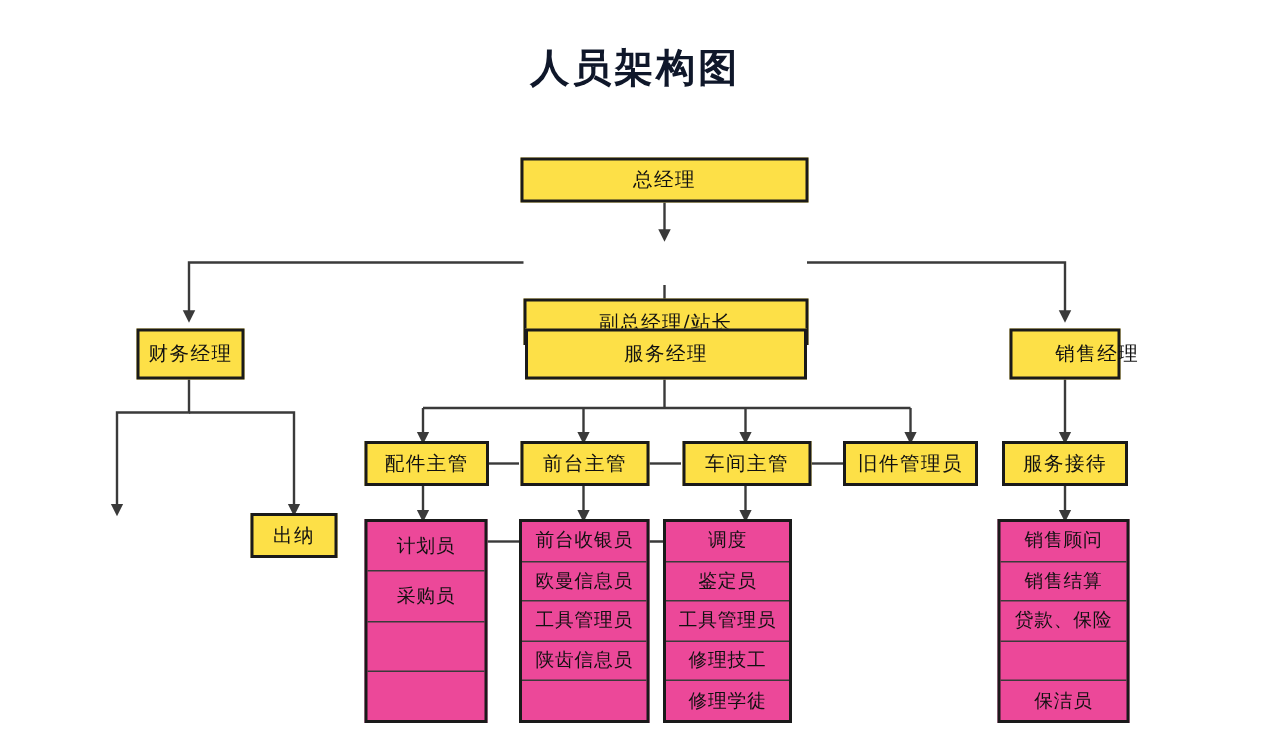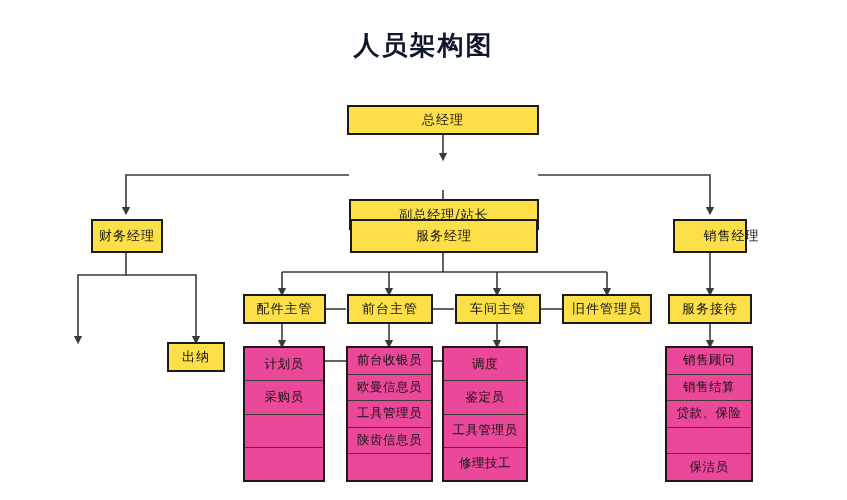--- a/index.html
+++ b/index.html
@@ -183,20 +183,21 @@
     <div class="list-row">工具管理员</div>
     <div class="list-row">陕齿信息员</div>
     <div class="list-row"></div>
   </div>
 
   <div class="list-box" style="left:442px; top:346px; width:86px; height:136px;">
     <div class="list-row">调度</div>
     <div class="list-row">鉴定员</div>
     <div class="list-row">工具管理员</div>
     <div class="list-row">修理技工</div>
+    <div class="list-row">修理学徒</div>
   </div>
 
   <div class="list-box" style="left:665px; top:346px; width:88px; height:136px;">
     <div class="list-row">销售顾问</div>
     <div class="list-row">销售结算</div>
     <div class="list-row">贷款、保险</div>
     <div class="list-row"></div>
     <div class="list-row">保洁员</div>
   </div>
 

